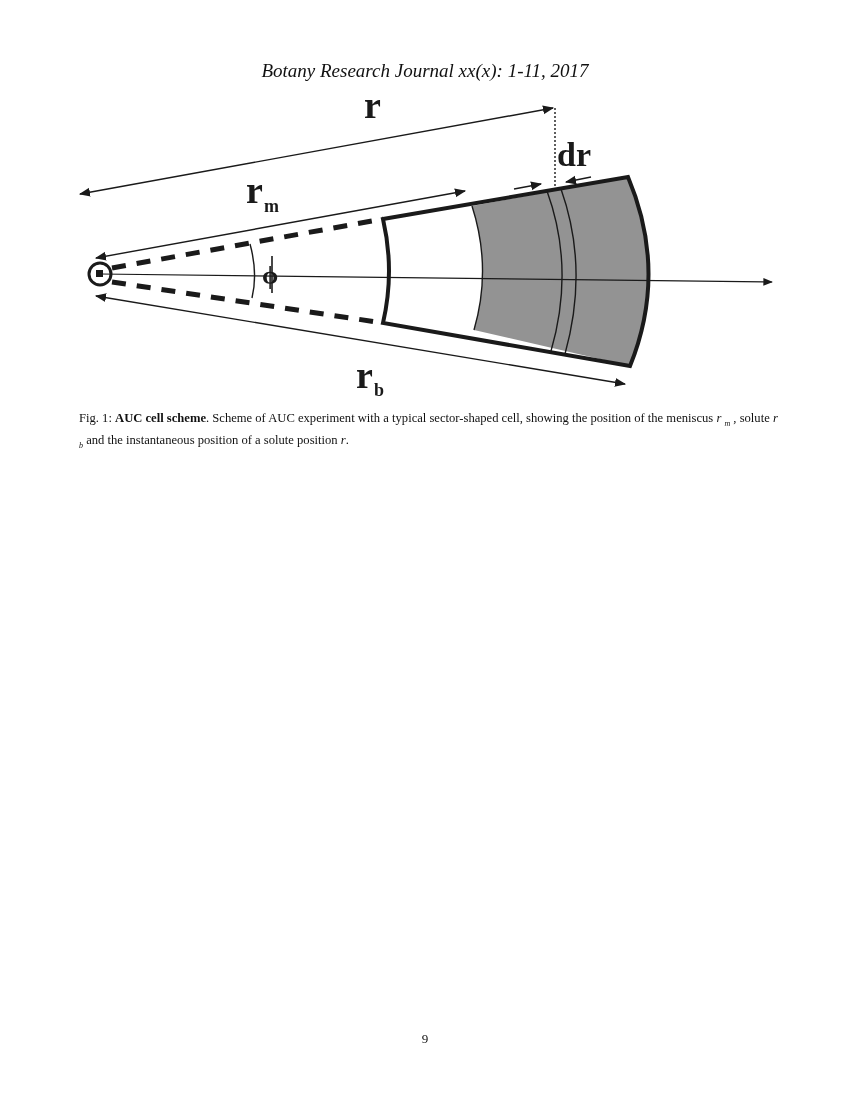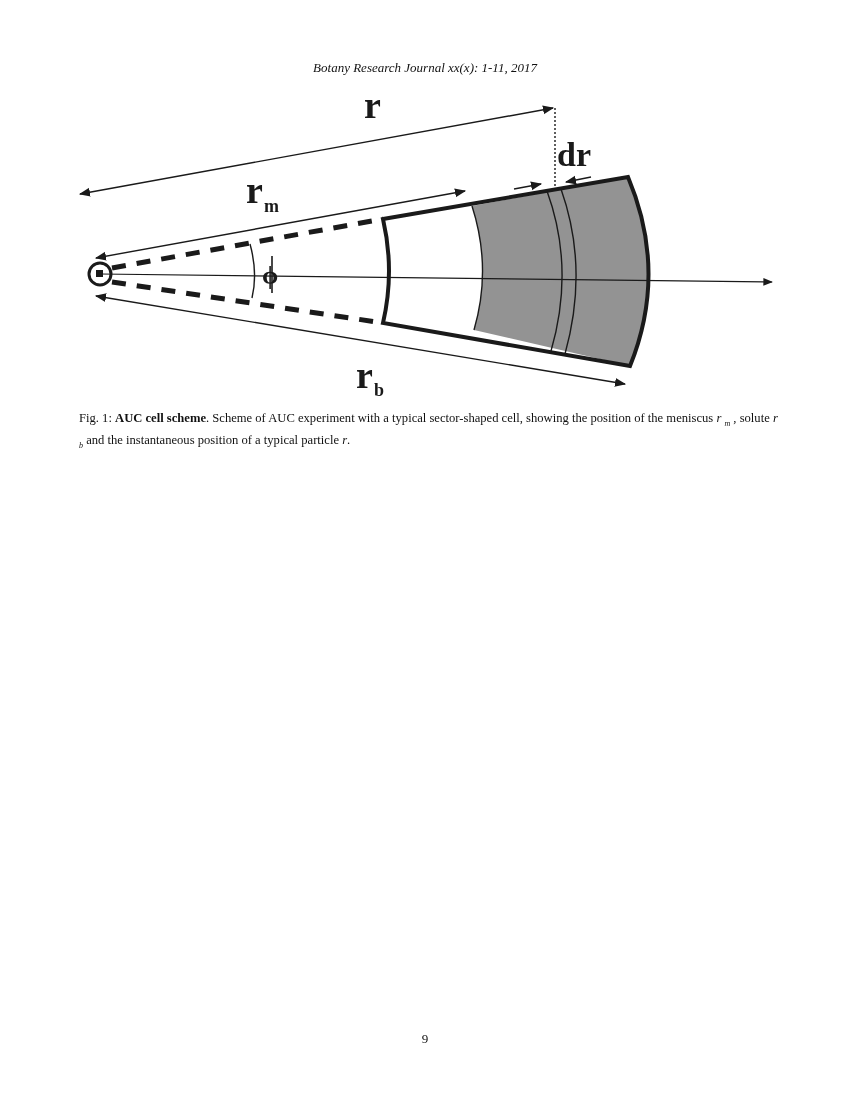--- a/index.html
+++ b/index.html
@@ -1,19 +1,19 @@
 <!DOCTYPE html>
 <html><head>
   <meta charset="utf-8">
   <style>
     html, body { margin: 0; padding: 0; background: #ffffff; }
     body { width: 850px; height: 1100px; position: relative; overflow: hidden;
            font-family: "Liberation Serif", serif; color: #111; }
     .running-header { position: absolute; top: 60px; left: 0; width: 850px; text-align: center;
-                      font-style: italic; font-size: 13px; }
+                      font-style: italic; font-size: 19px; }
     .figure { position: absolute; left: 0; top: 0; width: 850px; height: 400px; }
     .caption { position: absolute; left: 79px; top: 410px; width: 700px; font-size: 12.6px; line-height: 16px; }
     .caption b { font-weight: bold; margin-top: 16px; }
     .caption i { font-style: italic; }
     .caption sub { font-size: 8px; font-style: italic; }
     .page-number { position: absolute; top: 1031px; left: 0; width: 850px; text-align: center; font-size: 13px; }
     .lbl { font-family: "Liberation Serif", serif; font-weight: bold; fill: #1a1a1a; }
   </style>
 </head>
 <body>
@@ -58,15 +58,15 @@
 
   <line x1="96" y1="296" x2="625" y2="384" stroke="#1a1a1a" stroke-width="1.4" marker-start="url(#ah)" marker-end="url(#ah)"></line>
   <text class="lbl" x="356" y="388" font-size="38">r</text>
   <text class="lbl" x="374" y="396" font-size="18">b</text>
 
   <text class="lbl" x="557" y="166" font-size="34">dr</text>
   <line x1="514" y1="189" x2="541" y2="184" stroke="#1a1a1a" stroke-width="1.4" marker-end="url(#ah)"></line>
   <line x1="591" y1="177" x2="566" y2="182" stroke="#1a1a1a" stroke-width="1.4" marker-end="url(#ah)"></line>
 </svg>
 
-<div class="caption"><span>Fig. 1: </span><b>AUC cell scheme</b><span>. Scheme of AUC experiment with a typical sector-shaped cell, showing the position of the meniscus </span><i>r</i> <sub>m</sub><span> , solute </span><i>r</i> <sub>b</sub><span> and the instantaneous position of a typical particle </span><i>r</i><span>.</span></div>
+<div class="caption"><span>Fig. 1: </span><b>AUC cell scheme</b><span>. Scheme of AUC experiment with a typical sector-shaped cell, showing the position of the meniscus </span><i>r</i> <sub>m</sub><span> , solute </span><i>r</i> <sub>b</sub><span> and the instantaneous position of a solute position </span><i>r</i><span>.</span></div>
 
 <div class="page-number">9</div>
 
 </body></html>

